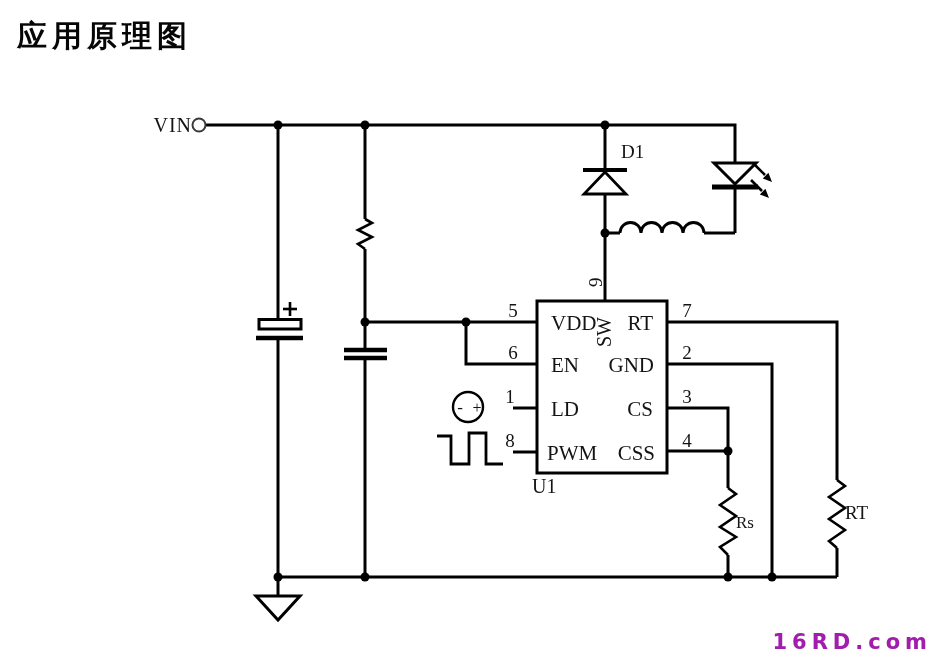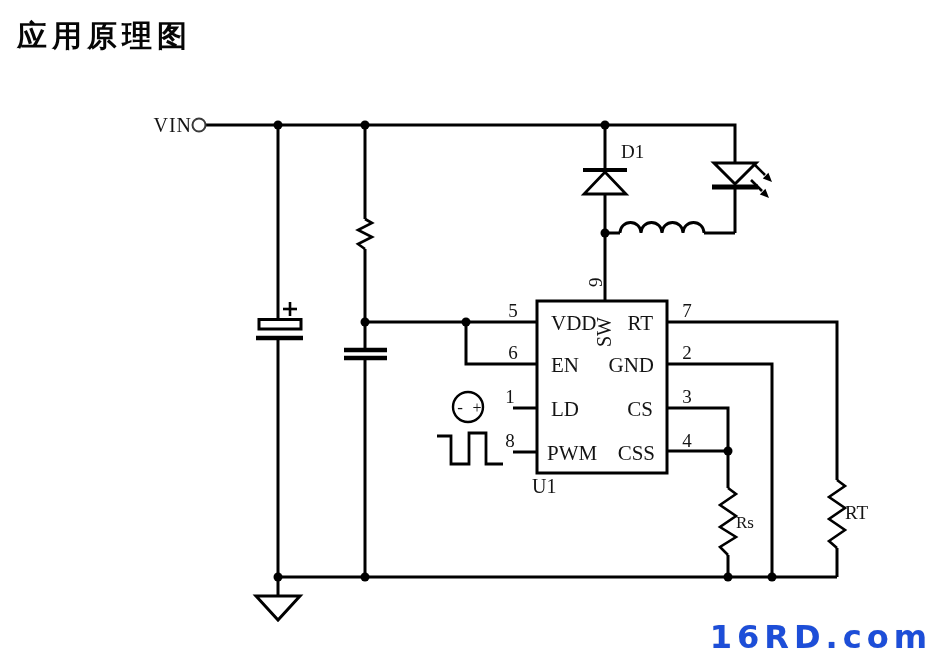--- a/index.html
+++ b/index.html
@@ -34,23 +34,23 @@
     line-height:1.0;
     user-select:none;
   }
   .wm-line1{
     font-size:42px;
     letter-spacing:7px;
     color:#ebe7e2;
     text-shadow:0 0 1px #e4dfd9;
   }
   .wm-line2{
-    font-size:32px;
+    font-size:21px;
     letter-spacing:5px;
-    color:#1d4ed8;
+    color:#a21caf;
     text-shadow:0 0 1px #e7e2dc;
   }
   text{ fill:#141414; }
 </style>
 </head>
 <body>
 
 <div class="page">
 
   <h1 class="page-title">应用原理图</h1>

